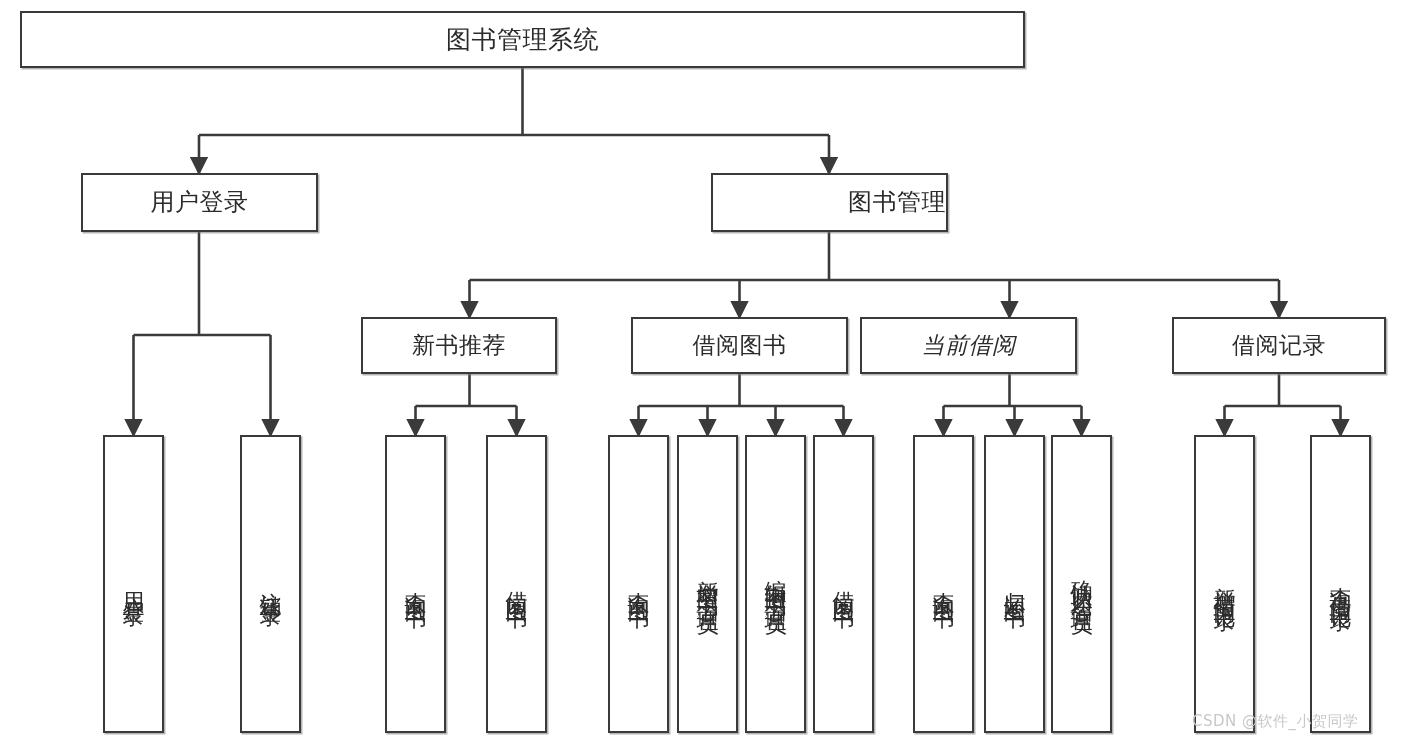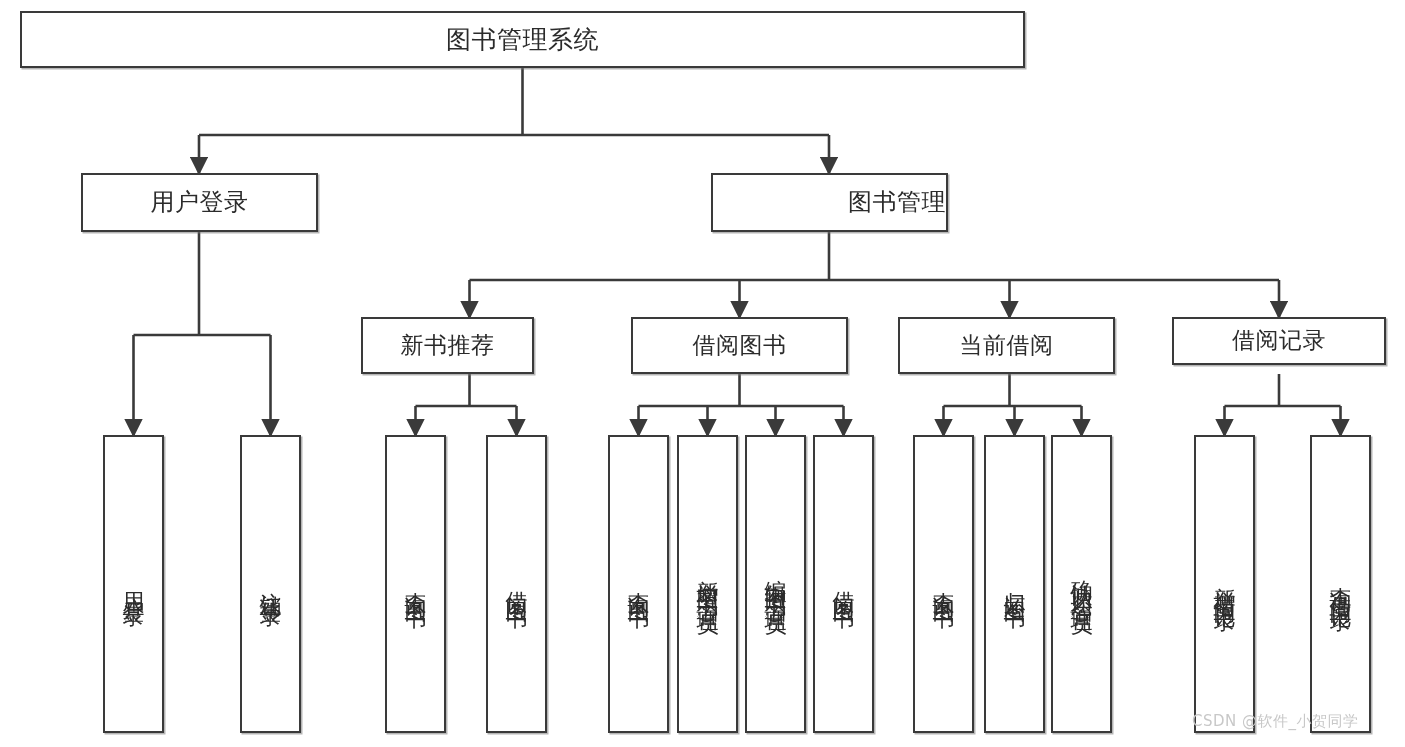--- a/index.html
+++ b/index.html
@@ -129,30 +129,30 @@
     <span class="label">图书管理系统</span>
   </div>
 
   <div class="node lvl2" style="left: 81px; top: 173px; width: 237px; height: 59px;">
     <span class="label">用户登录</span>
   </div>
   <div class="node lvl2" style="left: 711px; top: 173px; width: 237px; height: 59px; justify-content: flex-end;">
     <span class="label">图书管理</span>
   </div>
 
-  <div class="node lvl3" style="left: 361px; top: 317px; width: 173px; height: 57px;">
+  <div class="node lvl3" style="left: 361px; top: 317px; width: 196px; height: 57px;">
     <span class="label">新书推荐</span>
   </div>
   <div class="node lvl3" style="left: 631px; top: 317px; width: 217px; height: 57px;">
     <span class="label">借阅图书</span>
   </div>
-  <div class="node lvl3" style="left: 898px; top: 317px; width: 217px; height: 57px;">
+  <div class="node lvl3" style="left: 860px; top: 317px; width: 217px; height: 57px; font-style: italic;">
     <span class="label">当前借阅</span>
   </div>
-  <div class="node lvl3" style="left: 1172px; top: 317px; width: 214px; height: 48px;">
+  <div class="node lvl3" style="left: 1172px; top: 317px; width: 214px; height: 57px;">
     <span class="label">借阅记录</span>
   </div>
 
   <div class="node leaf" style="left: 103px; top: 435px; width: 61px; height: 298px;">
     <span class="label">用户登录</span>
   </div>
   <div class="node leaf" style="left: 240px; top: 435px; width: 61px; height: 298px;">
     <span class="label">注销登录</span>
   </div>
   <div class="node leaf" style="left: 385px; top: 435px; width: 61px; height: 298px;">

